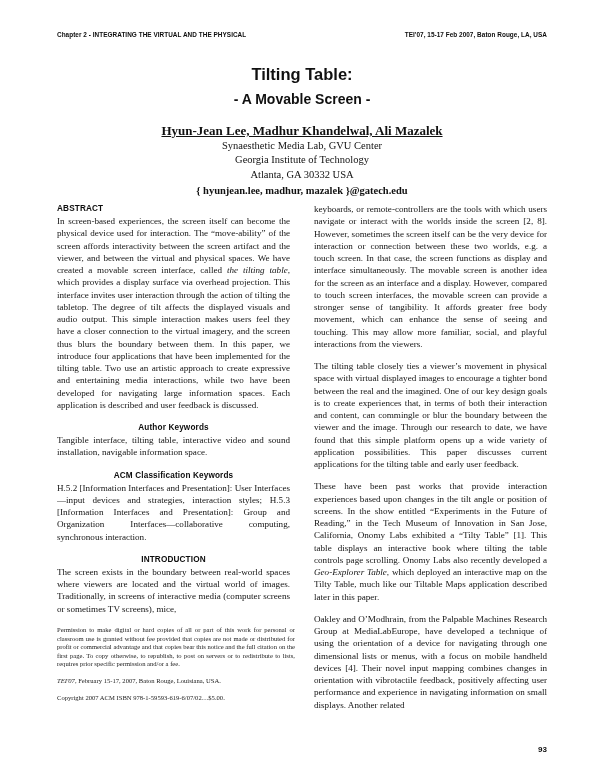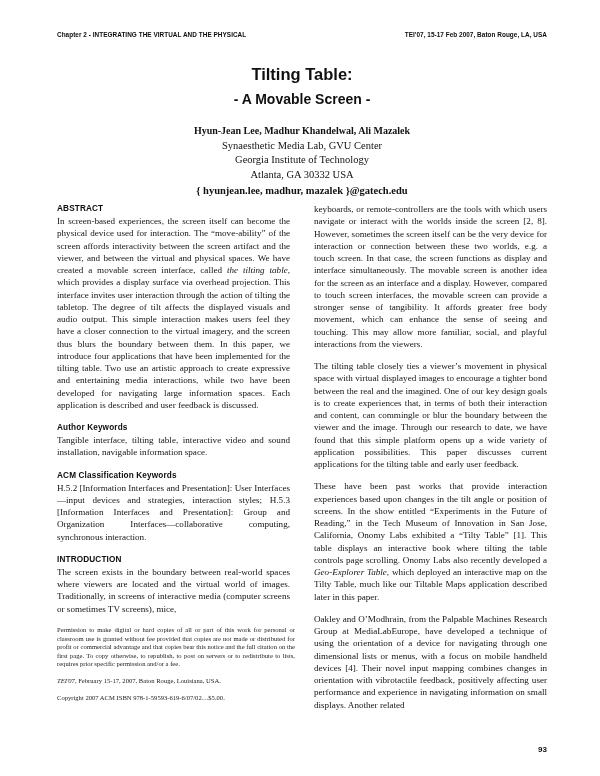--- a/index.html
+++ b/index.html
@@ -65,24 +65,25 @@
     font-family: "Liberation Sans", "DejaVu Sans", sans-serif;
     font-weight: bold;
     font-size: 14px;
     line-height: 20px;
     color: #101010;
     margin: 4px 0 0 0;
   }
   .authors {
     font-family: "Liberation Serif", "DejaVu Serif", serif;
     font-weight: bold;
-    font-size: 10px;
+    font-size: 13px;
     line-height: 14.5px;
     margin: 15px 0 0 0;
     color: #111111;
+    text-decoration: underline;
   }
   .affil-line {
     font-family: "Liberation Serif", "DejaVu Serif", serif;
     font-size: 10.5px;
     line-height: 14.5px;
     margin: 0;
     color: #111111;
   }
   .email-line {
     font-family: "Liberation Serif", "DejaVu Serif", serif;
@@ -113,21 +114,21 @@
   h2.sec-head {
     font-family: "Liberation Sans", "DejaVu Sans", sans-serif;
     font-weight: bold;
     font-size: 8.2px;
     letter-spacing: 0.15px;
     line-height: 11px;
     margin: 0 0 1px 0;
     color: #0d0d0d;
     text-transform: none;
   }
-  h2.sec-head.spaced { margin-top: 11px; }
+  h2.sec-head.spaced { margin-top: 11px; text-align: center; }
 
   p.body-par {
     font-family: "Liberation Serif", "DejaVu Serif", serif;
     font-size: 9.1px;
     line-height: 12.25px;
     text-align: justify;
     margin: 0;
     color: #141414;
     hyphens: none;
   }

